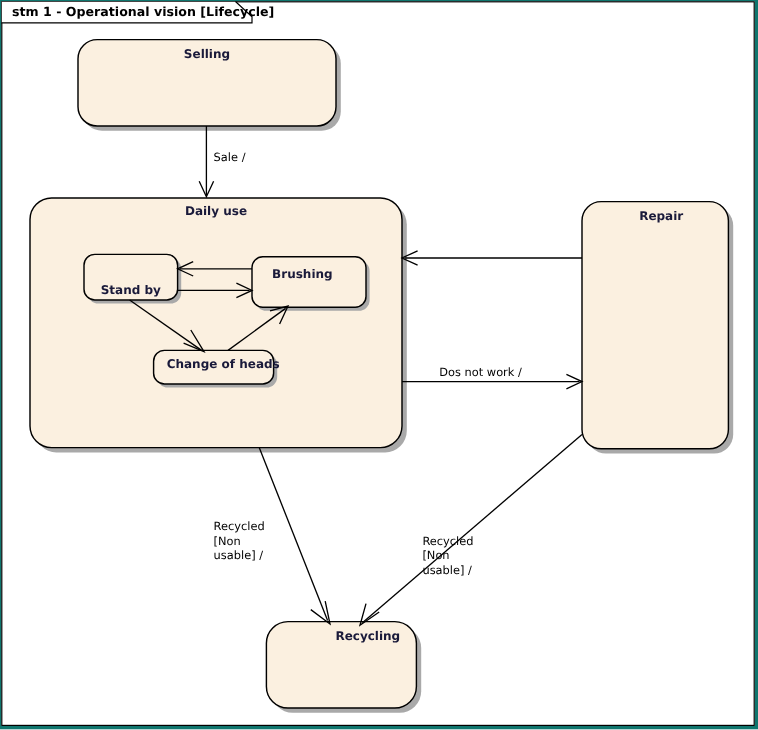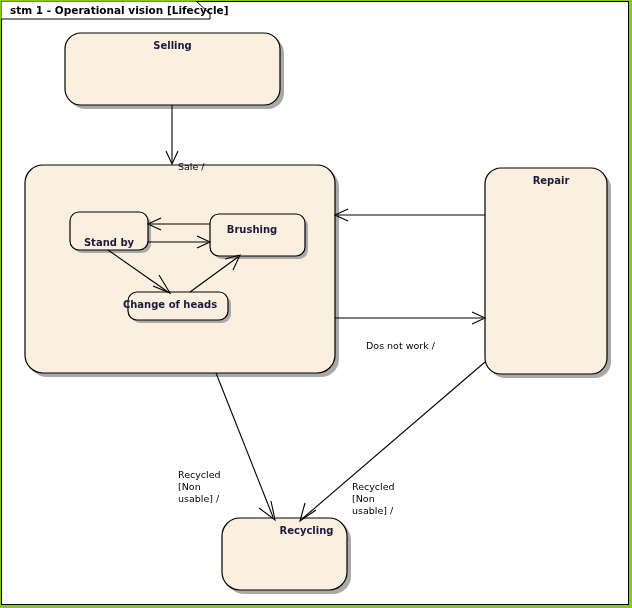--- a/index.html
+++ b/index.html
@@ -7,21 +7,21 @@
     padding: 0;
     background: #ffffff;
   }
   body {
     font-family: "DejaVu Sans", sans-serif;
   }
   #canvas {
     position: relative;
     width: 632px;
     height: 608px;
-    background: #84cc16;
+    background: #0f766e;
     overflow: hidden;
   }
   
   .frame-border {
     position: absolute;
     left: 1px;
     top: 1px;
     width: 628px;
     height: 604px;
     border: 1px solid #000000;
@@ -66,21 +66,20 @@
     text-align: center;
     white-space: nowrap;
     pointer-events: none;
   }
   .edge-label {
     position: absolute;
     font-size: 9.5px;
     color: #000000;
     line-height: 12px;
     white-space: pre-line;
-    margin-top: 35px;
   }
 </style>
 </head>
 <body>
 
 <div id="canvas">
 
   <div class="frame-border"></div>
 
   <div class="title-tab">
@@ -179,26 +178,27 @@
     </g>
 
     <g>
       <path d="M 485 362 L 302 519" fill="none" stroke="#000000" stroke-width="1.1"></path>
       <path d="M 316 510 L 300 521 L 305 503" fill="none" stroke="#000000" stroke-width="1.1"></path>
     </g>
   </svg>
 
   <div class="node-label" style="left:65px; top:40px; width:215px;">Selling</div>
 
+  <div class="node-label" style="left:25px; top:171px; width:310px;">Daily use</div>
 
   <div class="node-label" style="left:70px; top:219px; width:78px;margin-top:18px;">Stand by</div>
 
   <div class="node-label" style="left:210px; top:224px; width:84px;text-align:center;">Brushing</div>
 
-  <div class="node-label" style="left:120px; top:299px; width:100px;">Change of heads</div>
+  <div class="node-label" style="left:136px; top:299px; width:100px;">Change of heads</div>
 
   <div class="node-label" style="left:485px; top:175px; width:132px;">Repair</div>
 
   <div class="node-label" style="left:222px; top:525px; width:125px;margin-left:22px;">Recycling</div>
 
   <div class="edge-label" style="left:178px; top:126px;">Sale /</div>
 
 
   <div class="edge-label" style="left:366px; top:305px;">Dos not work /</div>
 

